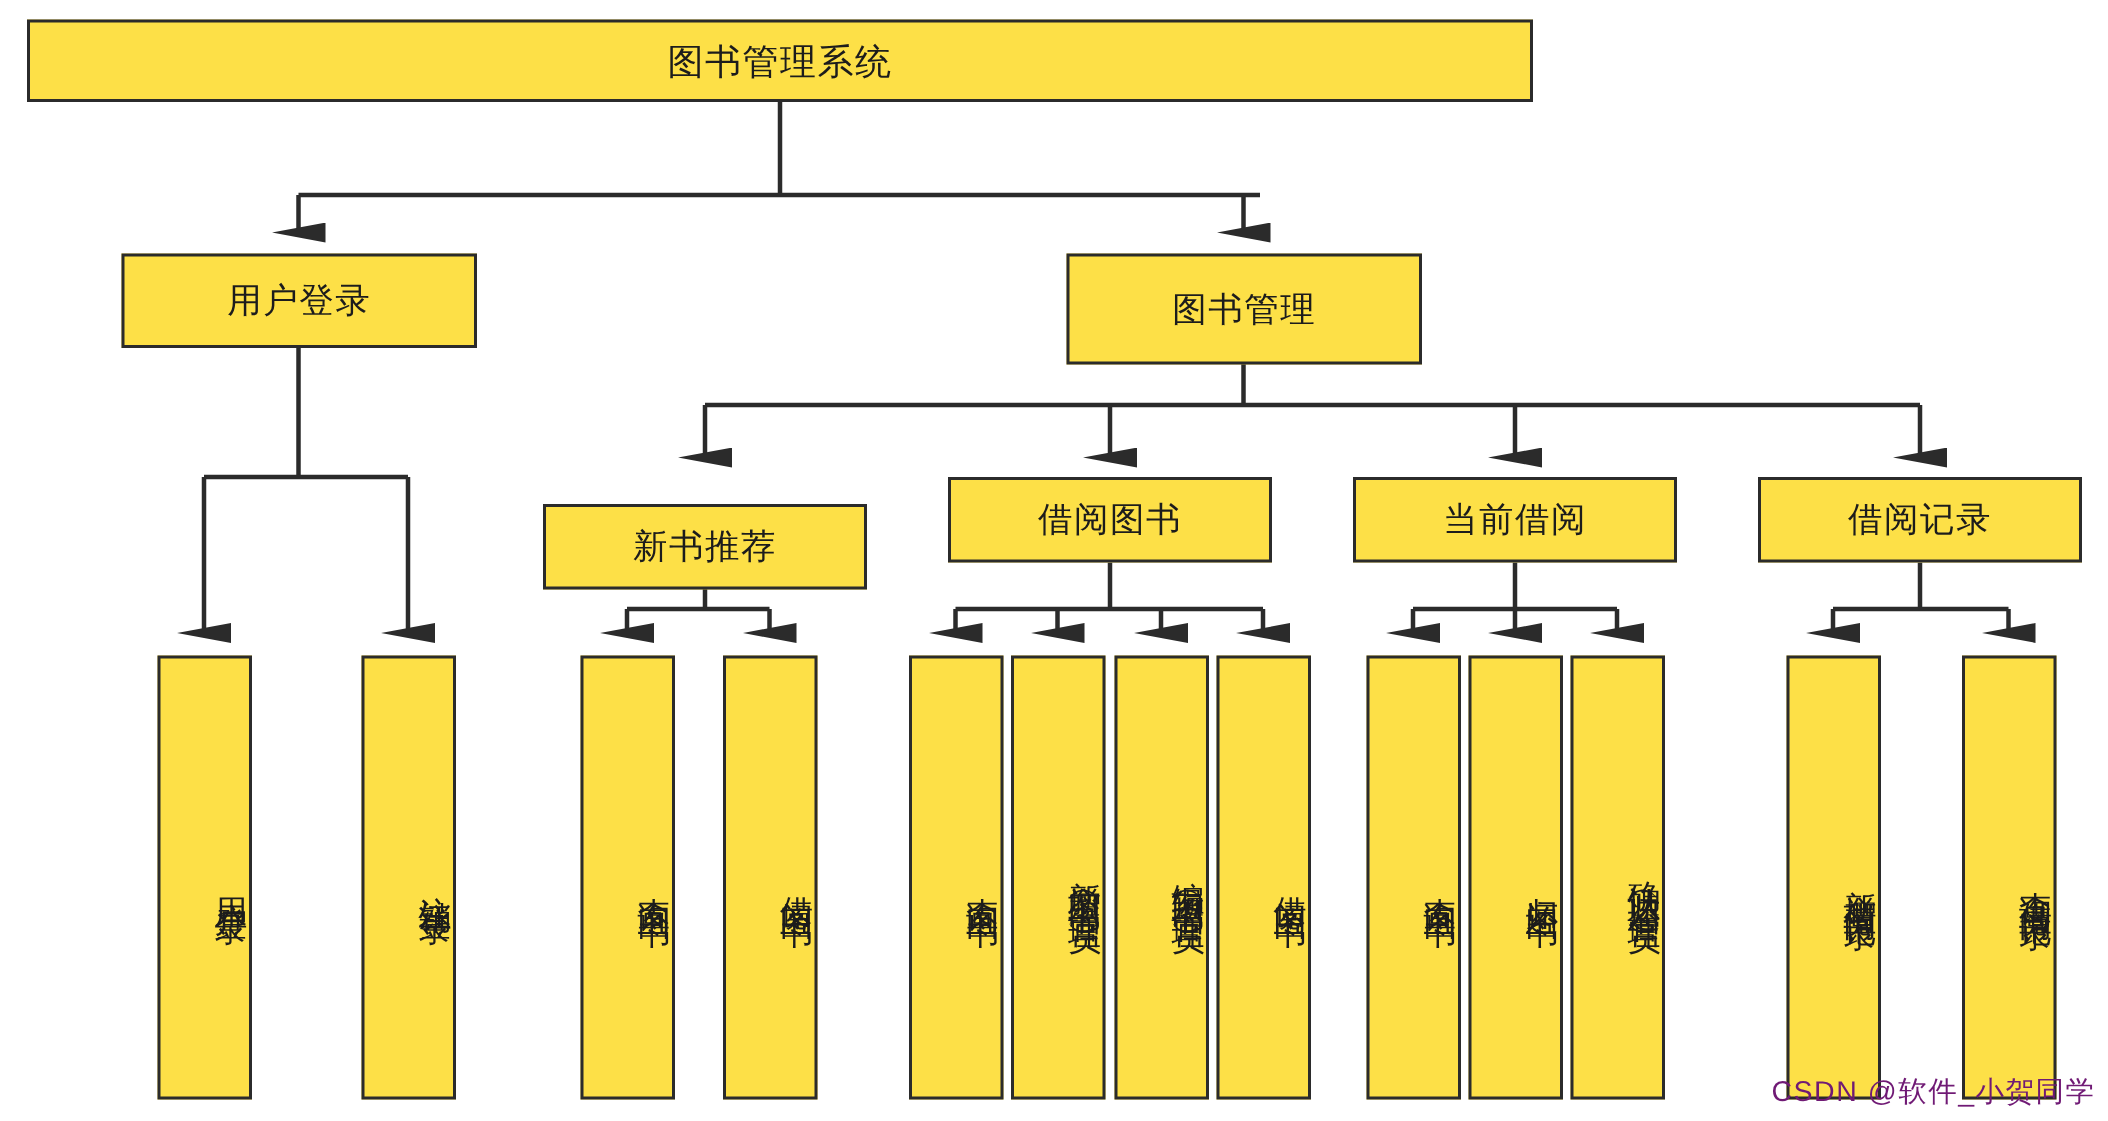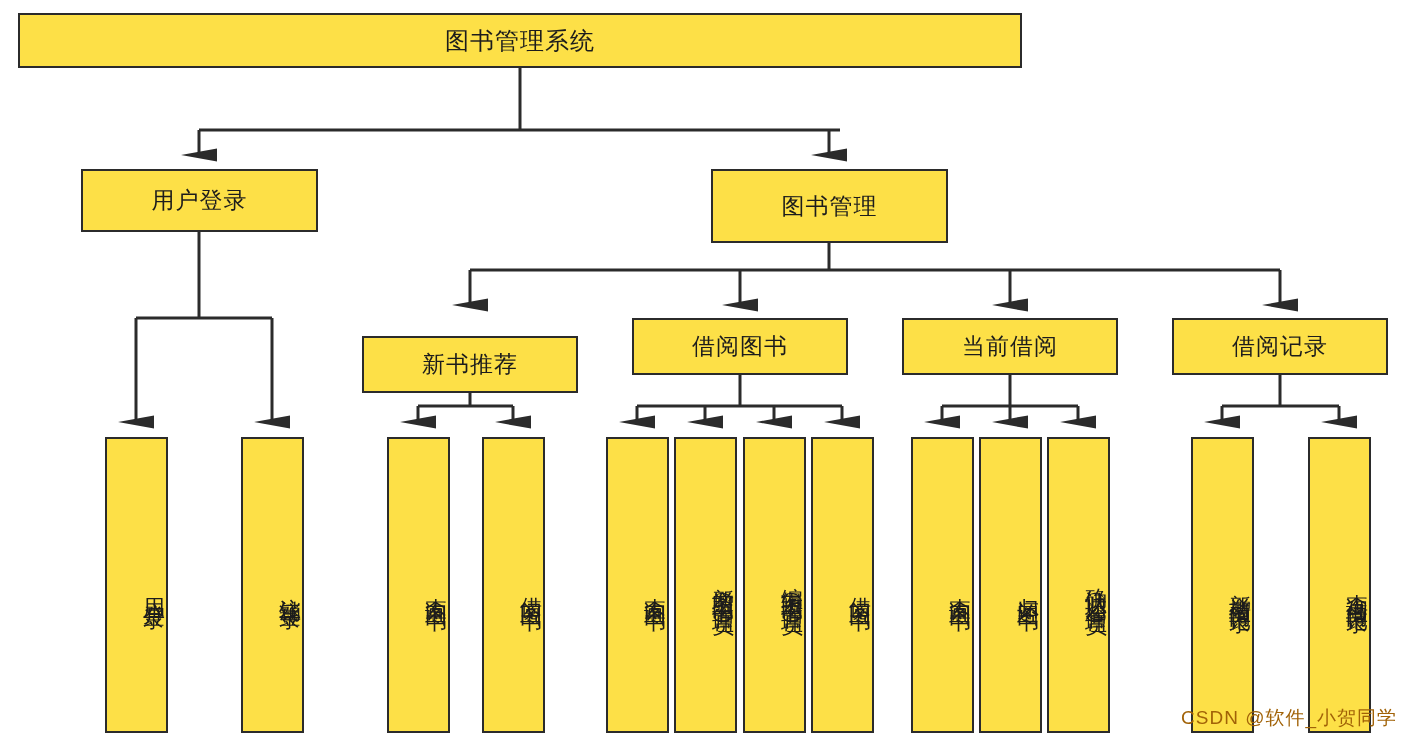--- a/index.html
+++ b/index.html
@@ -36,23 +36,23 @@
   }
   .node.v .vtext{
     display:block;
     writing-mode:vertical-rl;
     text-orientation:upright;
     white-space:nowrap;
   }
   .watermark{
     position:absolute;
     right:8px;
-    bottom:16px;
+    bottom:6px;
     font-size:19px;
-    color:#a16207;
+    color:#701a75;
     letter-spacing:1px;
     white-space:nowrap;
     pointer-events:none;
   }
 </style>
 </head>
 <body>
 
 <div id="stage">
 

